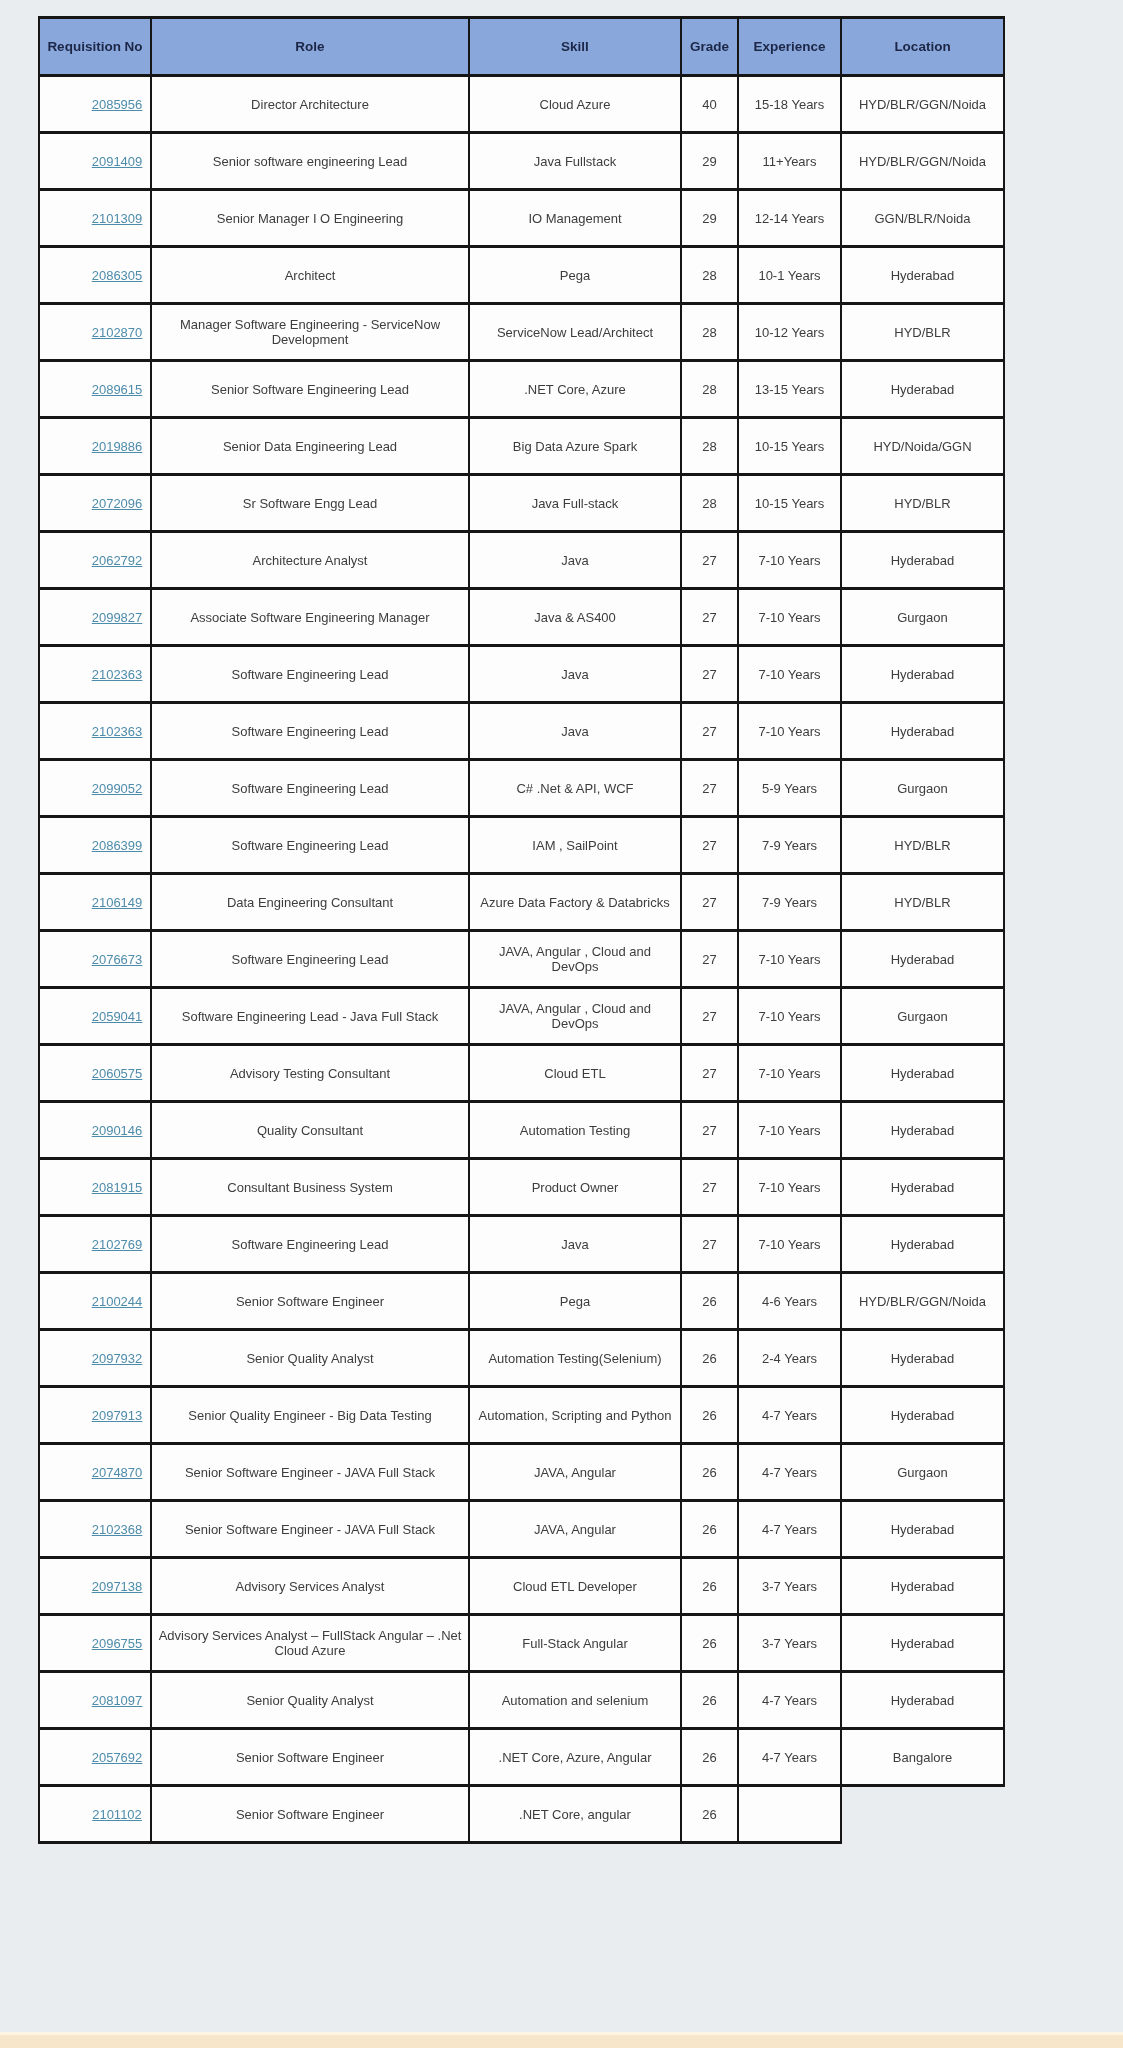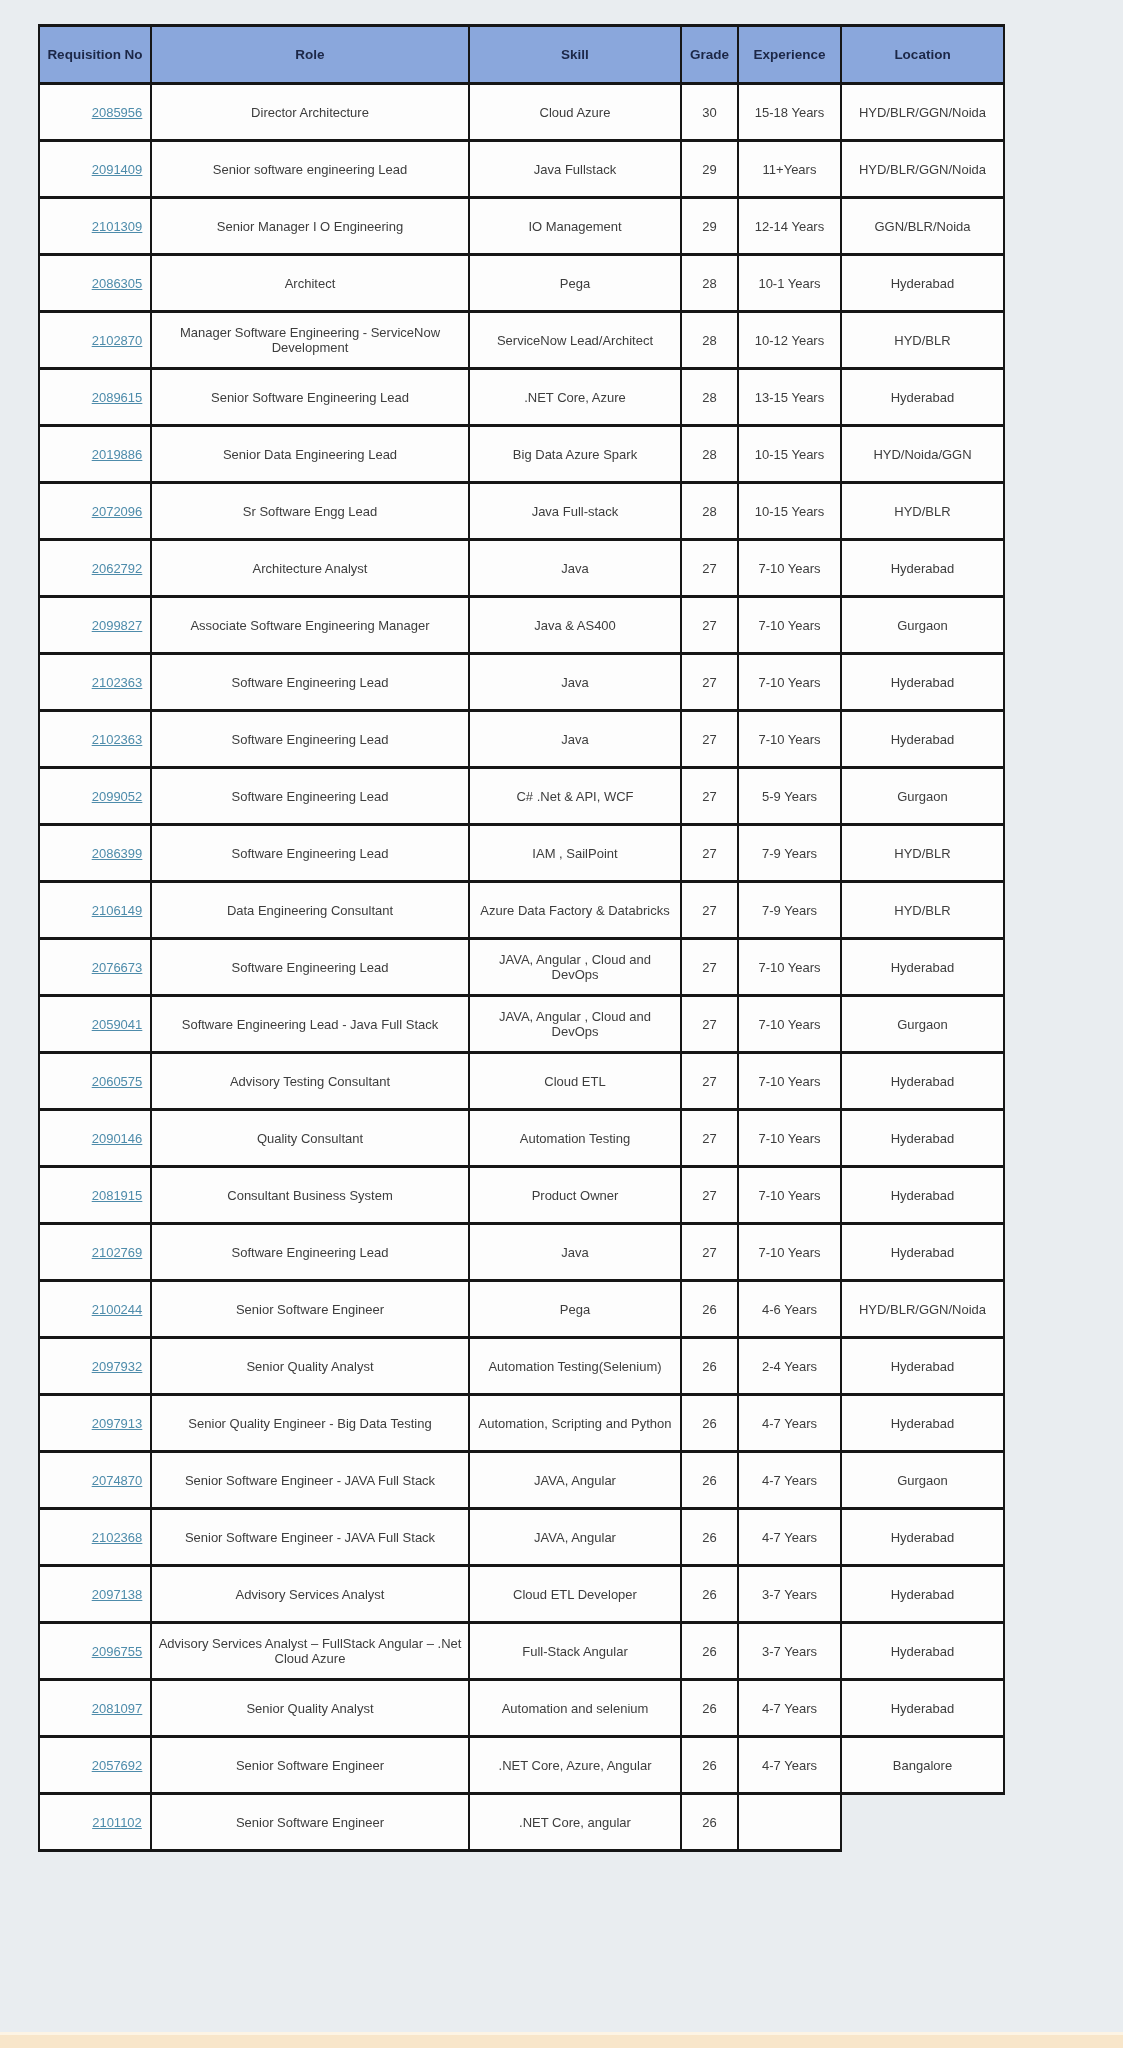--- a/index.html
+++ b/index.html
@@ -10,21 +10,21 @@
     width: 1123px;
     height: 2048px;
     position: relative;
     background: #e9edf0;
     font-family: "Liberation Sans", sans-serif;
     overflow: hidden;
   }
   .table-wrap {
     position: absolute;
     left: 38px;
-    top: 24px;
+    top: 16px;
   }
   table.req-table {
     border-collapse: collapse;
     table-layout: fixed;
     width: 965px;
   }
   .req-table th,
   .req-table td {
     border: 2px solid #161616;
     border-top-width: 3px;
@@ -89,21 +89,21 @@
         <th>Grade</th>
         <th>Experience</th>
         <th>Location</th>
       </tr>
     </thead>
     <tbody>
         <tr>
           <td><a href="#" class="req-link">2085956</a></td>
           <td>Director Architecture</td>
           <td>Cloud Azure</td>
-          <td>30</td>
+          <td>40</td>
           <td>15-18 Years</td>
           <td>HYD/BLR/GGN/Noida</td>
         </tr>
         <tr>
           <td><a href="#" class="req-link">2091409</a></td>
           <td>Senior software engineering Lead</td>
           <td>Java Fullstack</td>
           <td>29</td>
           <td>11+Years</td>
           <td>HYD/BLR/GGN/Noida</td>

